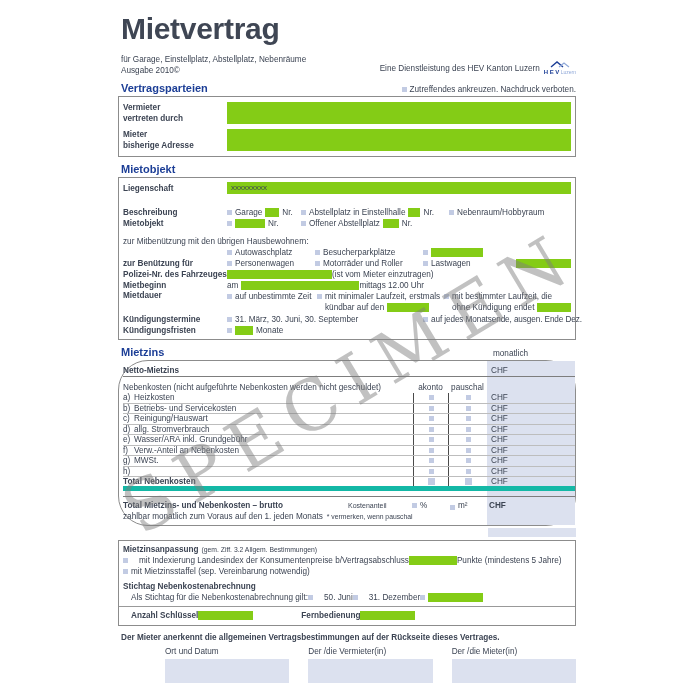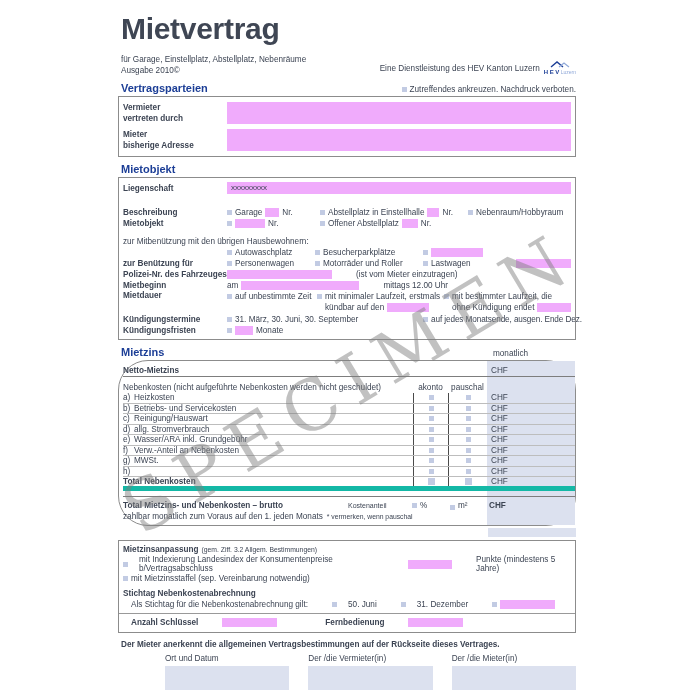--- a/index.html
+++ b/index.html
@@ -25,33 +25,33 @@
   .sectitle { color:#1c3e96; font-weight:bold; font-size:11px; }
   .secnote { font-size:8.2px; display:flex; align-items:center; }
   .mright { width:88px; padding-left:5px; font-size:8.2px; }
 
   
   .box { border:1px solid #8c8c8c; padding:3px 4px; font-size:8.2px; }
   .row { display:flex; align-items:center; min-height:11px; }
   .lcol { flex:none; width:104px; font-weight:bold; white-space:nowrap; }
   .b { font-weight:bold; }
   .tiny { font-size:6.8px; }
-  .fld { background:#f0abfc; display:inline-block; height:9px; vertical-align:-1px; }
+  .fld { background:#84cc16; display:inline-block; height:9px; vertical-align:-1px; }
   .fld.tall { height:22px; }
   .cb { width:5px; height:5px; background:#c2cbe3; display:inline-block; margin-right:3px; flex:none; }
   .cb.big { width:7px; height:7px; }
-  .gap3 { margin-right:3px; } .gap6 { margin-right:24px;padding-left:8px; }
+  .gap3 { margin-right:3px; } .gap6 { margin-right:0;padding-left:8px; }
 
   
   .pgroup { display:flex; margin:2px 0 5px 0; }
   .pgroup .plabels { flex:none; width:104px; font-weight:bold; line-height:11px; }
   .pgroup .fld { flex:1; }
 
   
-  .colA { flex:none; width:93px; display:flex; align-items:center; }
+  .colA { flex:none; width:74px; display:flex; align-items:center; }
   .colB { flex:none; width:148px; display:flex; align-items:center; }
   .colC { flex:1; display:flex; align-items:center; }
   .optw1 { flex:none; width:88px; display:flex; align-items:center; }
   .optw2 { flex:none; width:108px; display:flex; align-items:center; }
   .dcol1 { flex:none; width:90px; display:flex; align-items:flex-start; }
   .dcol2 { flex:none; width:127px; }
   .dcol3 { flex:1; }
   .subline { display:flex; align-items:center; margin-left:8px; min-height:11px;text-align:center; }
   .t2col { flex:none; width:148px; display:flex; align-items:center; white-space:nowrap; letter-spacing:-0.1px; }
 

